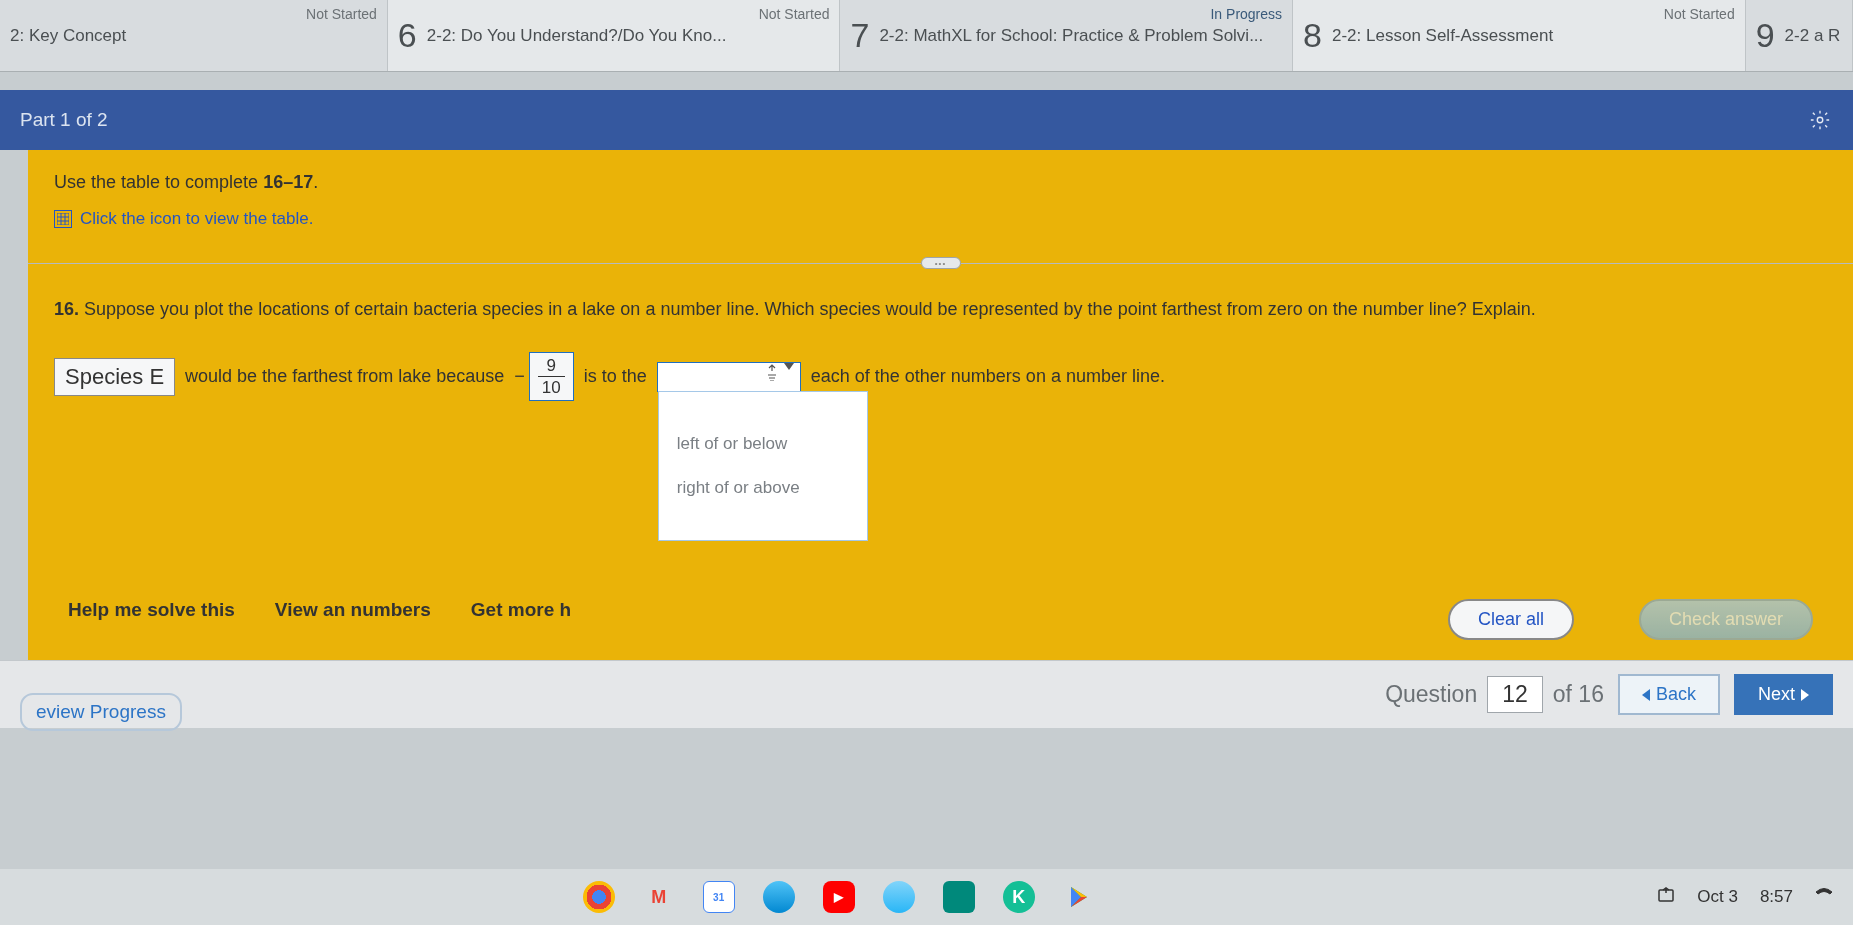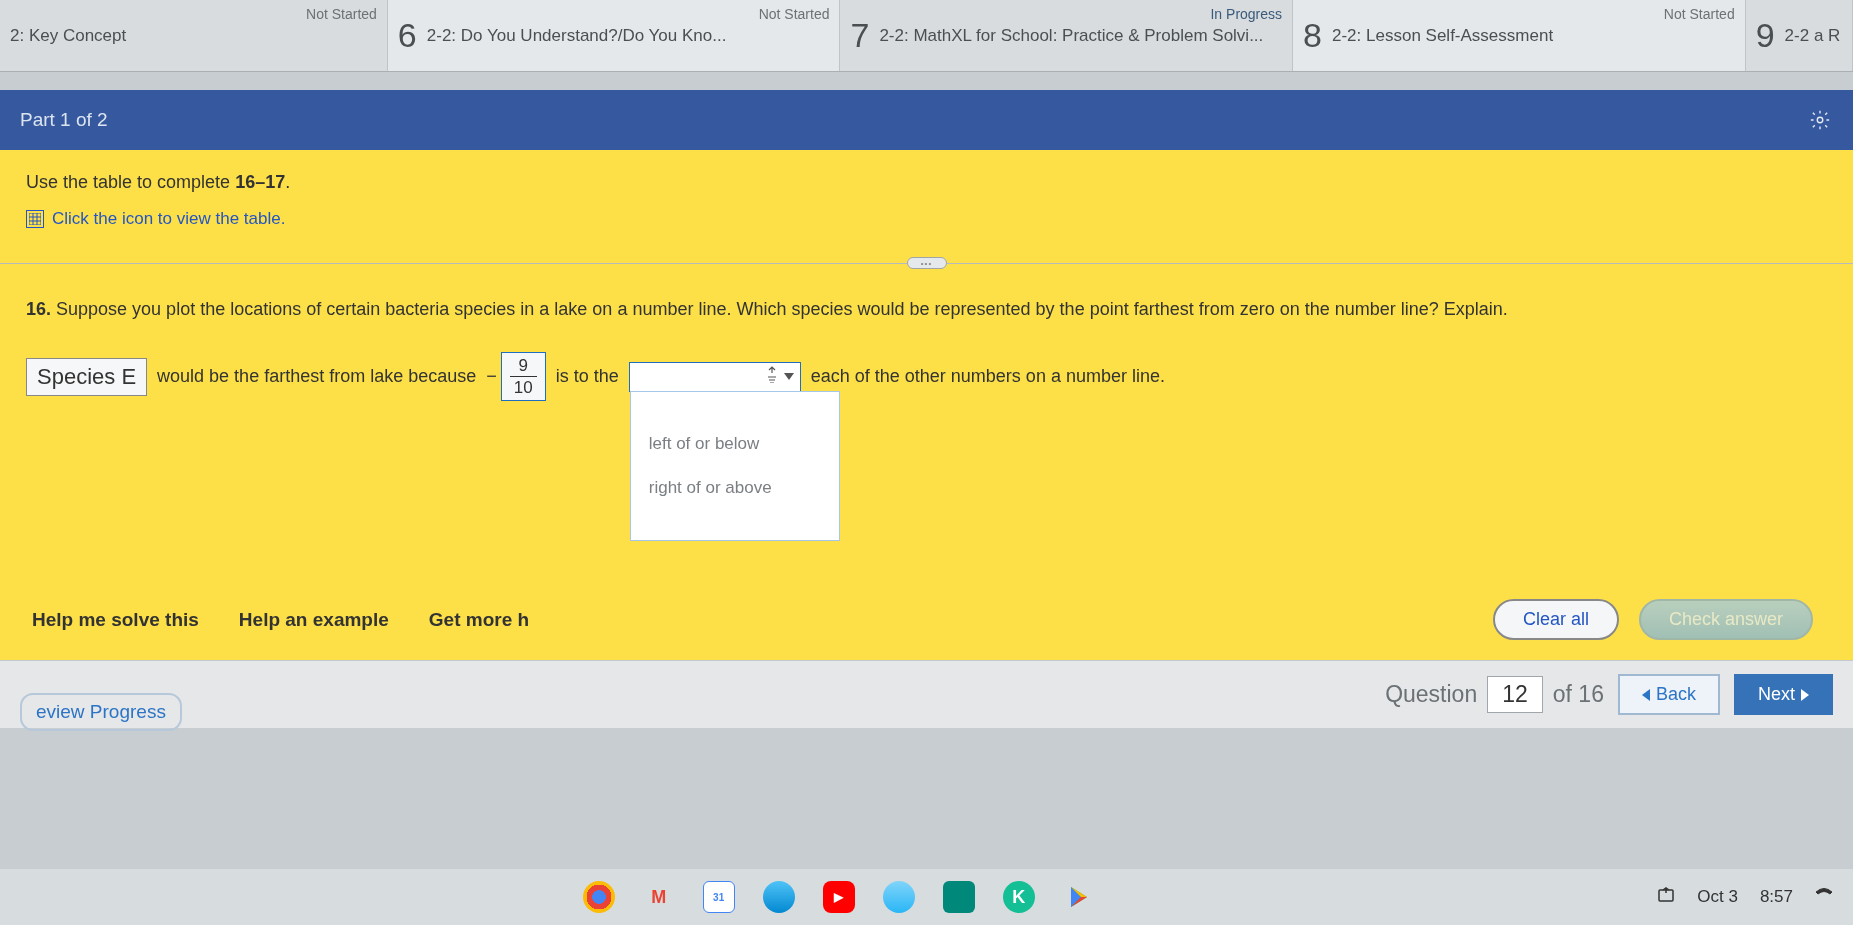--- a/index.html
+++ b/index.html
@@ -71,24 +71,25 @@
   }
   .gear-btn {
     width: 26px; height: 26px;
     display: flex; align-items: center; justify-content: center;
     cursor: pointer;
   }
   .gear-btn svg { stroke: #e6ebf5; fill: none; stroke-width: 1.5; }
   
   
   .content {
-    background: #fde047;
+    background: #eab308;
     padding: 22px 26px 0 26px;
     position: relative;
     height: 510px;
+    margin-left: 28px;
   }
   .instruction {
     font-size: 18px;
     color: #333;
     margin-bottom: 16px;
   }
   .table-link {
     display: flex;
     align-items: center;
     gap: 8px;
@@ -153,23 +154,23 @@
     line-height: 1;
     position: relative;
   }
   .fraction-box .num { padding: 0 4px 2px 4px; }
   .fraction-box .den { border-top: 1.5px solid #333; padding: 2px 4px 0 4px; }
   .frac-wrap { display: flex; align-items: center; gap: 4px; }
   
   .dropdown-box {
     border: 1px solid #1f6fc0;
     background: #fff;
-    width: 172px; height: 30px;
+    width: 144px; height: 30px;
     display: inline-flex;
-    align-items: center;
+    align-items: flex-start;
     justify-content: flex-end;
     padding: 0 6px;
     position: relative;
     cursor: pointer;
   }
   .dropdown-box .cursor-icon { margin-right: 4px; }
   .dropdown-box .tri {
     width: 0; height: 0;
     border-left: 5px solid transparent;
     border-right: 5px solid transparent;
@@ -189,24 +190,25 @@
     padding: 12px 18px;
     font-size: 17px;
     color: #7a7f84;
     cursor: pointer;
   }
   
   
   .help-row {
     position: absolute;
     bottom: 20px;
-    left: 32px;
+    left: 40px;
     right: 40px;
     display: flex;
-    align-items: center;
+    align-items: flex-start;
+    gap: 45px;
   }
   .help-links { display: flex; gap: 40px; }
   .help-link { font-size: 19px; font-weight: bold; color: #333; cursor: pointer; }
   .help-link.norm { font-weight: normal; }
   .spacer { flex: 1; }
   .pill-btn {
     border: 2px solid #888;
     border-radius: 22px;
     padding: 8px 28px;
     font-size: 18px;
@@ -380,21 +382,21 @@
         <div class="opt">left of or below</div>
         <div class="opt">right of or above</div>
       </div>
     </span>
     <span>each of the other numbers on a number line.</span>
   </div>
 
   <div class="help-row">
     <div class="help-links">
       <span class="help-link">Help me solve this</span>
-      <span class="help-link norm" style="font-weight:bold">Help an example</span>
+      <span class="help-link norm" style="font-weight:bold">View an numbers</span>
       <span class="help-link">Get more h</span>
     </div>
     <div class="spacer"></div>
     <button class="pill-btn">Clear all</button>
     <button class="pill-btn check">Check answer</button>
   </div>
 </div>
 
 <div class="progress-bar">
   <button class="review-btn">eview Progress</button>

